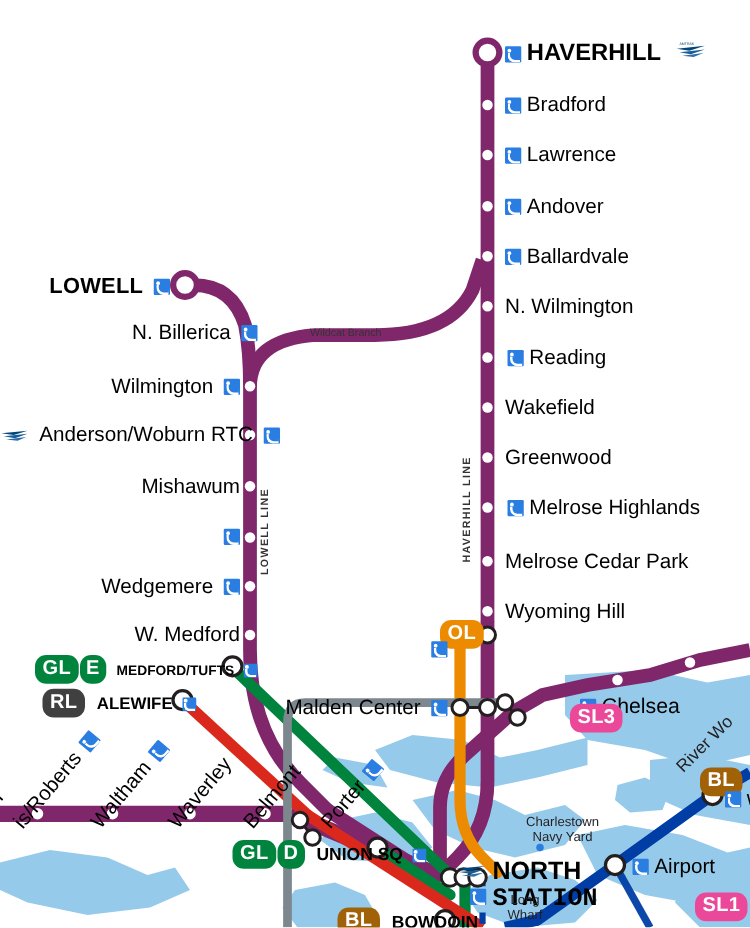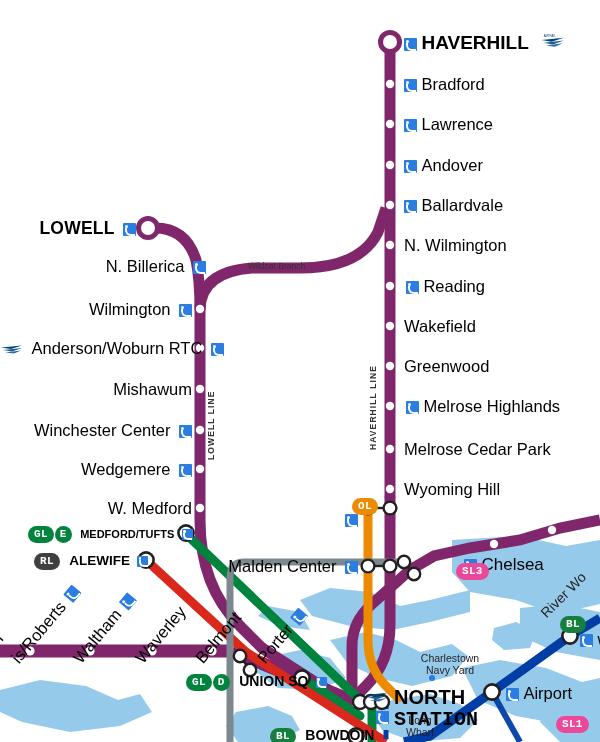--- a/index.html
+++ b/index.html
@@ -19,26 +19,26 @@
   .acc{display:inline-block;width:13px;height:13px;vertical-align:-2px;
        background:#2a7de1;border-radius:1px;position:relative;}
   .acc::before{content:"";position:absolute;left:2px;top:1.5px;width:3px;height:3px;
        border-radius:50%;background:#fff;}
   .acc::after{content:"";position:absolute;left:2px;top:5px;width:8px;height:6px;
        border-left:2px solid #fff;border-bottom:2px solid #fff;border-radius:0 0 0 6px;}
   .accsm{width:11px;height:11px;}
   .accsm::before{left:1.5px;top:1px;width:2.5px;height:2.5px;}
   .accsm::after{left:1.5px;top:4px;width:7px;height:5px;border-radius:0 0 0 5px;}
   .amtrak{display:inline-block;width:24px;height:13px;vertical-align:0px;position:relative;}
-  .badge{display:inline-block;color:#fff;font-size:11px;font-weight:700;
-         border-radius:9px;padding:2px 6px 2.5px;letter-spacing:.3px;vertical-align:1px;font-family:Liberation Mono, monospace;}
+  .badge{display:inline-block;color:#fff;font-size:16px;font-weight:700;
+         border-radius:9px;padding:2px 6px 2.5px;letter-spacing:.3px;vertical-align:1px;}
   .b-gl{background:#00843D;}
   .b-rl{background:#404040;}
   .b-ol{background:#ED8B00;}
-  .b-bl{background:#15803d;}
+  .b-bl{background:#a16207;}
   .b-sl{background:#ec4899;}
   .rot{transform-origin:left bottom;}
   .grp{position:absolute;white-space:nowrap;}
 </style>
 </head>
 <body>
 
 <div id="map">
 
 <svg width="600" height="742" viewBox="0 0 600 742">
@@ -272,21 +272,20 @@
     <path d="M6 16 L44 12 L24 19 Z" fill="#1a5d96"></path>
     <path d="M10 21 L42 17 L28 23 Z" fill="#2d6ea8"></path>
   </svg>
   <span class="st">Anderson/Woburn RTC</span>
   <span class="acc" style="margin-left:4px;"></span>
 </div>
 <div class="grp r" style="left:0;width:192px;top:380px;text-align:right;">
   <span class="st">Mishawum</span>
 </div>
 <div class="grp r" style="left:0;width:192px;top:421px;text-align:right;">
-  <span class="st">Winchester Center</span>
   <span class="acc" style="margin-left:4px;"></span>
 </div>
 <div class="grp r" style="left:0;width:192px;top:460px;text-align:right;">
   <span class="st">Wedgemere</span>
   <span class="acc" style="margin-left:4px;"></span>
 </div>
 <div class="grp r" style="left:0;width:192px;top:499px;text-align:right;">
   <span class="st">W. Medford</span>
 </div>
 

